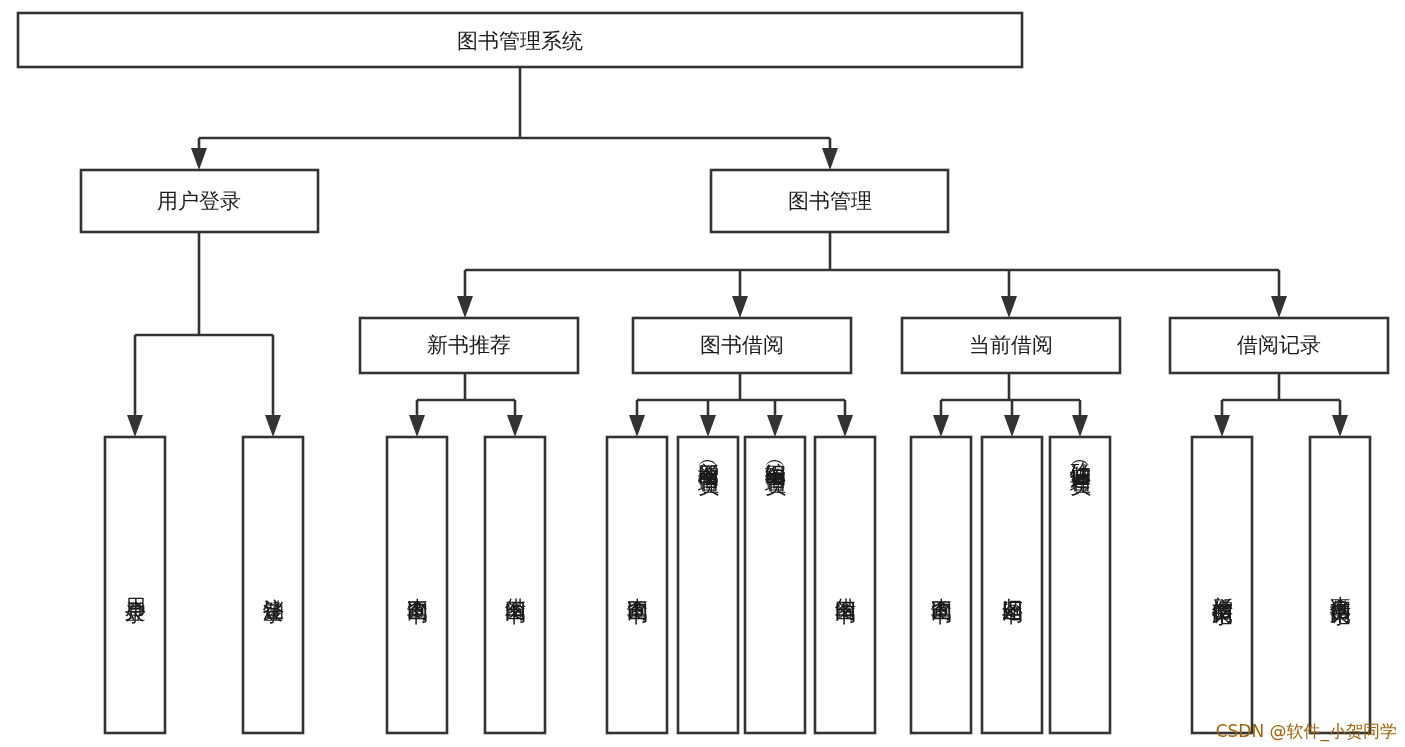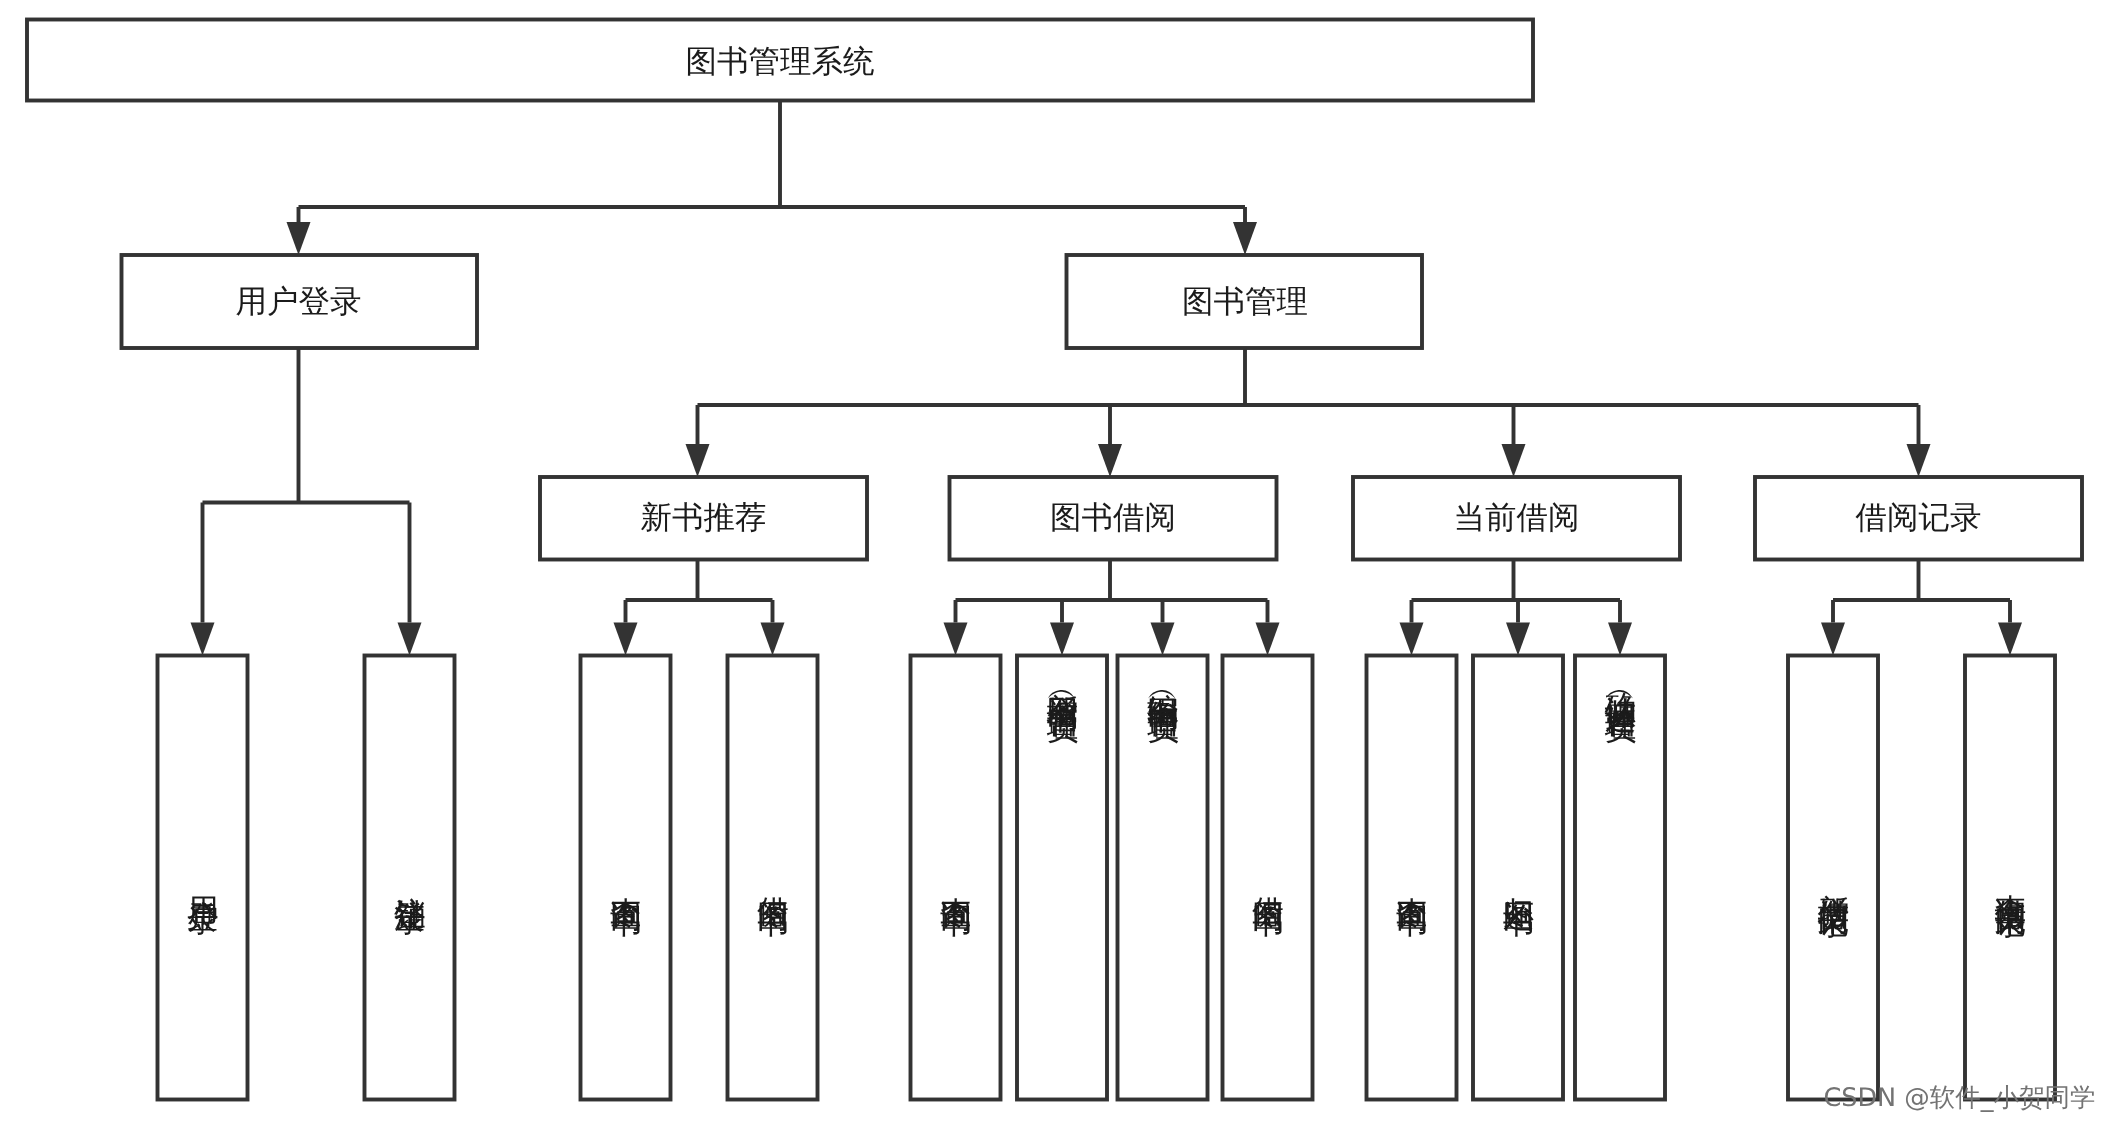--- a/index.html
+++ b/index.html
@@ -66,21 +66,21 @@
     white-space: nowrap;
     pointer-events: none;
     user-select: none;
   }
   .watermark {
     position: absolute;
     right: 8px;
     bottom: 4px;
     font-family: "DejaVu Sans", "Liberation Sans", sans-serif;
     font-size: 17px;
-    color: #737373;
+    color: #a16207;
     white-space: nowrap;
     user-select: none;
   }
 </style>
 </head>
 <body>
 
 <div id="diagram-root">
 
   <svg class="diagram-canvas" viewBox="0 0 1405 747" xmlns="http://www.w3.org/2000/svg">

